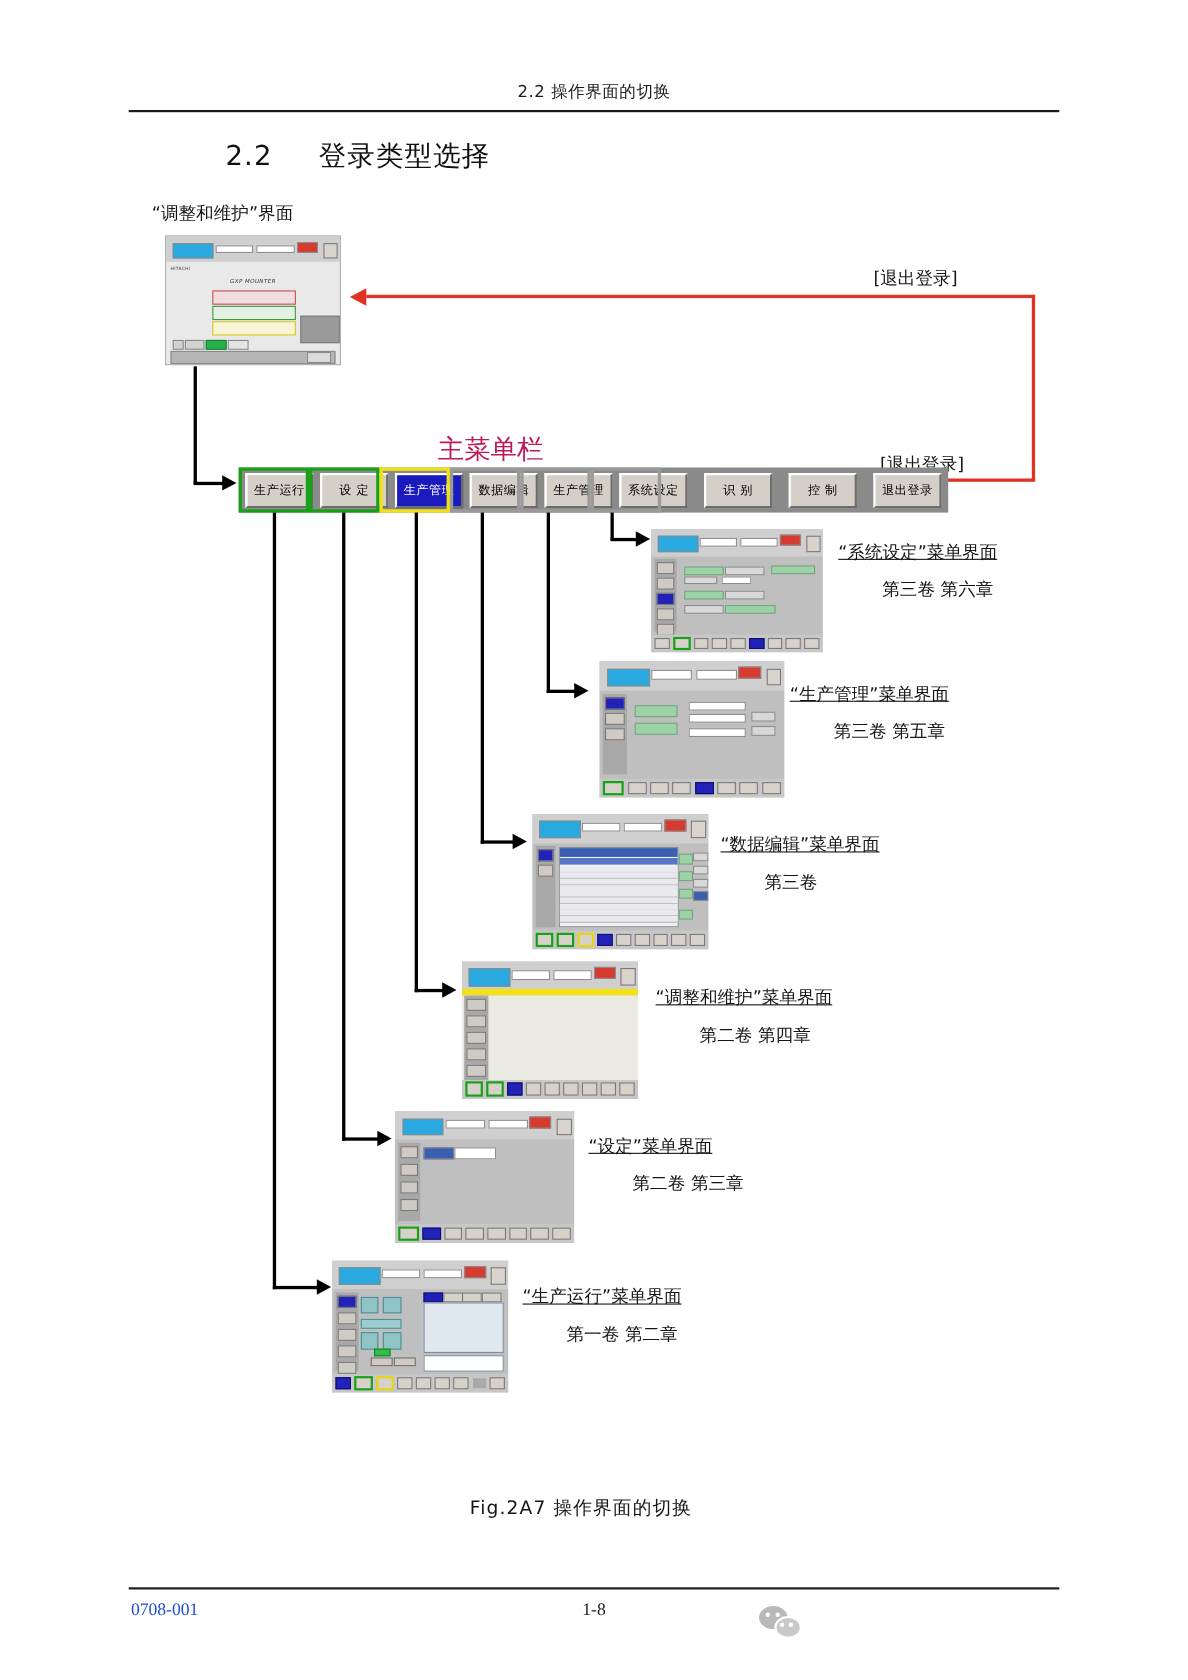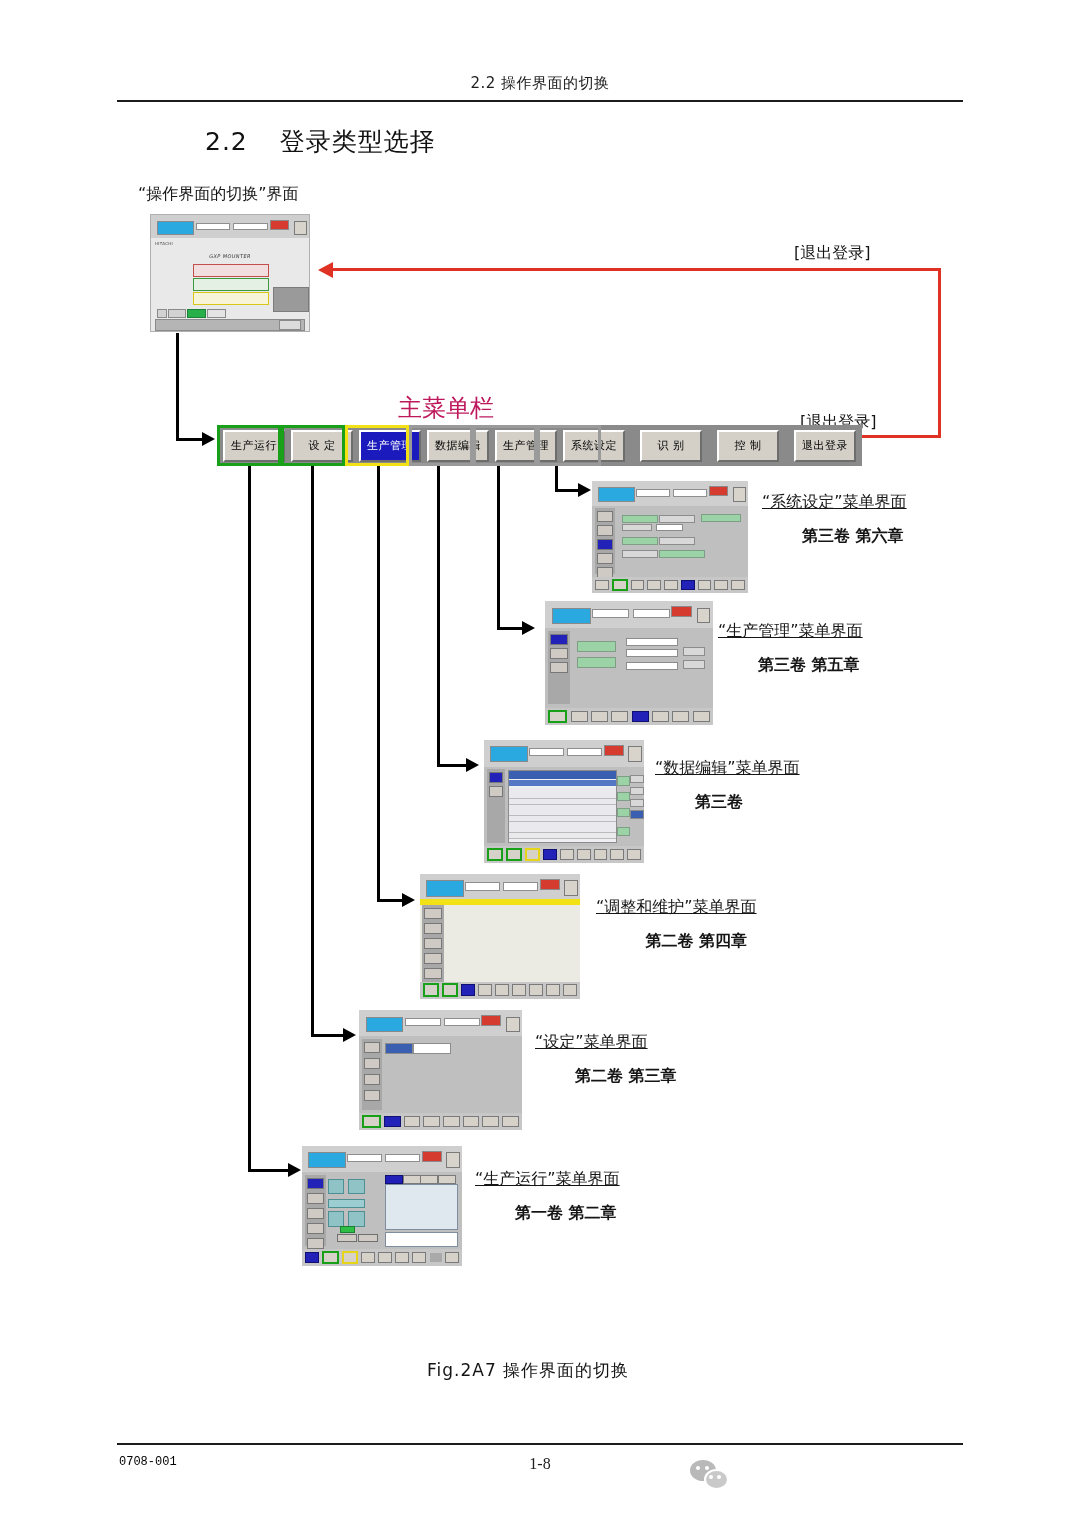--- a/index.html
+++ b/index.html
@@ -40,23 +40,23 @@
     top: 1443px;
     left: 117px;
     width: 846px;
     height: 2px;
     background: #1c1c1c;
   }
   .footer-left {
     position: absolute;
     top: 1455px;
     left: 119px;
-    font-size: 12px;
-    font-family: Liberation Mono, monospace;
-    color: #000000;
+    font-size: 16px;
+    font-family: Liberation Serif, serif;
+    color: #1d4ed8;
   }
   .footer-center {
     position: absolute;
     top: 1455px;
     left: 0;
     width: 1080px;
     text-align: center;
     font-size: 16px;
     font-family: "Liberation Serif", "DejaVu Serif", serif;
     color: #1c1c1c;
@@ -103,21 +103,21 @@
 
   
   .section-title {
     position: absolute;
     top: 125px;
     left: 205px;
     font-size: 25px;
     letter-spacing: 1px;
     color: #111;
   }
-  .section-title .num { margin-right: 32px; }
+  .section-title .num { margin-right: 42px; }
 
   .login-caption {
     position: absolute;
     top: 184px;
     left: 138px;
     font-size: 16px;
     color: #151515;
     white-space: nowrap;
   }
   .mainmenu-caption {
@@ -209,21 +209,21 @@
 
   
   .anno {
     position: absolute;
     font-size: 16px;
     color: #151515;
     line-height: 1.0;
     white-space: nowrap;
   }
   .anno .l1 { display: block; text-decoration: underline; }
-  .anno .l2 { display: block; margin-top: 18px; margin-left: 40px; font-weight: bold; }
+  .anno .l2 { display: block; margin-top: 18px; margin-left: 40px; }
 
   
   .shot {
     position: absolute;
     background: #c7c7c7;
     box-sizing: border-box;
     overflow: hidden;
   }
   .shot .titlebar {
     position: absolute;
@@ -316,21 +316,21 @@
 </head>
 <body>
 
 <div class="page-header-text">2.2 操作界面的切换</div>
 <div class="header-rule"></div>
 
 <div class="section-title">
   <span class="num">2.2</span><span>登录类型选择</span>
 </div>
 
-<div class="login-caption">“操作界面的切换”界面</div>
+<div class="login-caption">“调整和维护”界面</div>
 
 <div class="shot" style="left:150px; top:214px; width:160px; height:118px; background:#e9e9e9; border:1px solid #b0b0b0;">
   <div class="titlebar" style="height:20%;">
     <div class="tb-blue"></div>
     <div class="tb-field"></div>
     <div class="tb-field"></div>
     <div class="tb-red"></div>
     <div class="tb-btn"></div>
   </div>
   <div style="position:absolute; left:4px; top:26px; font-size:4px; color:#444; letter-spacing:.3px;">HITACHI</div>
@@ -563,21 +563,21 @@
     <div class="fbtn g"></div>
     <div class="fbtn bl"></div>
     <div class="fbtn"></div>
     <div class="fbtn"></div>
     <div class="fbtn"></div>
     <div class="fbtn"></div>
     <div class="fbtn"></div>
     <div class="fbtn"></div>
   </div>
 </div>
-<div class="anno" style="left:596px; top:899px;text-align:center;">
+<div class="anno" style="left:596px; top:899px;">
   <span class="l1">“调整和维护”菜单界面</span>
   <span class="l2">第二卷  第四章</span>
 </div>
 
 <div class="shot" style="left:359px; top:1010px; width:163px; height:120px;">
   <div class="titlebar">
     <div class="tb-blue"></div>
     <div class="tb-field"></div>
     <div class="tb-field"></div>
     <div class="tb-red"></div>

